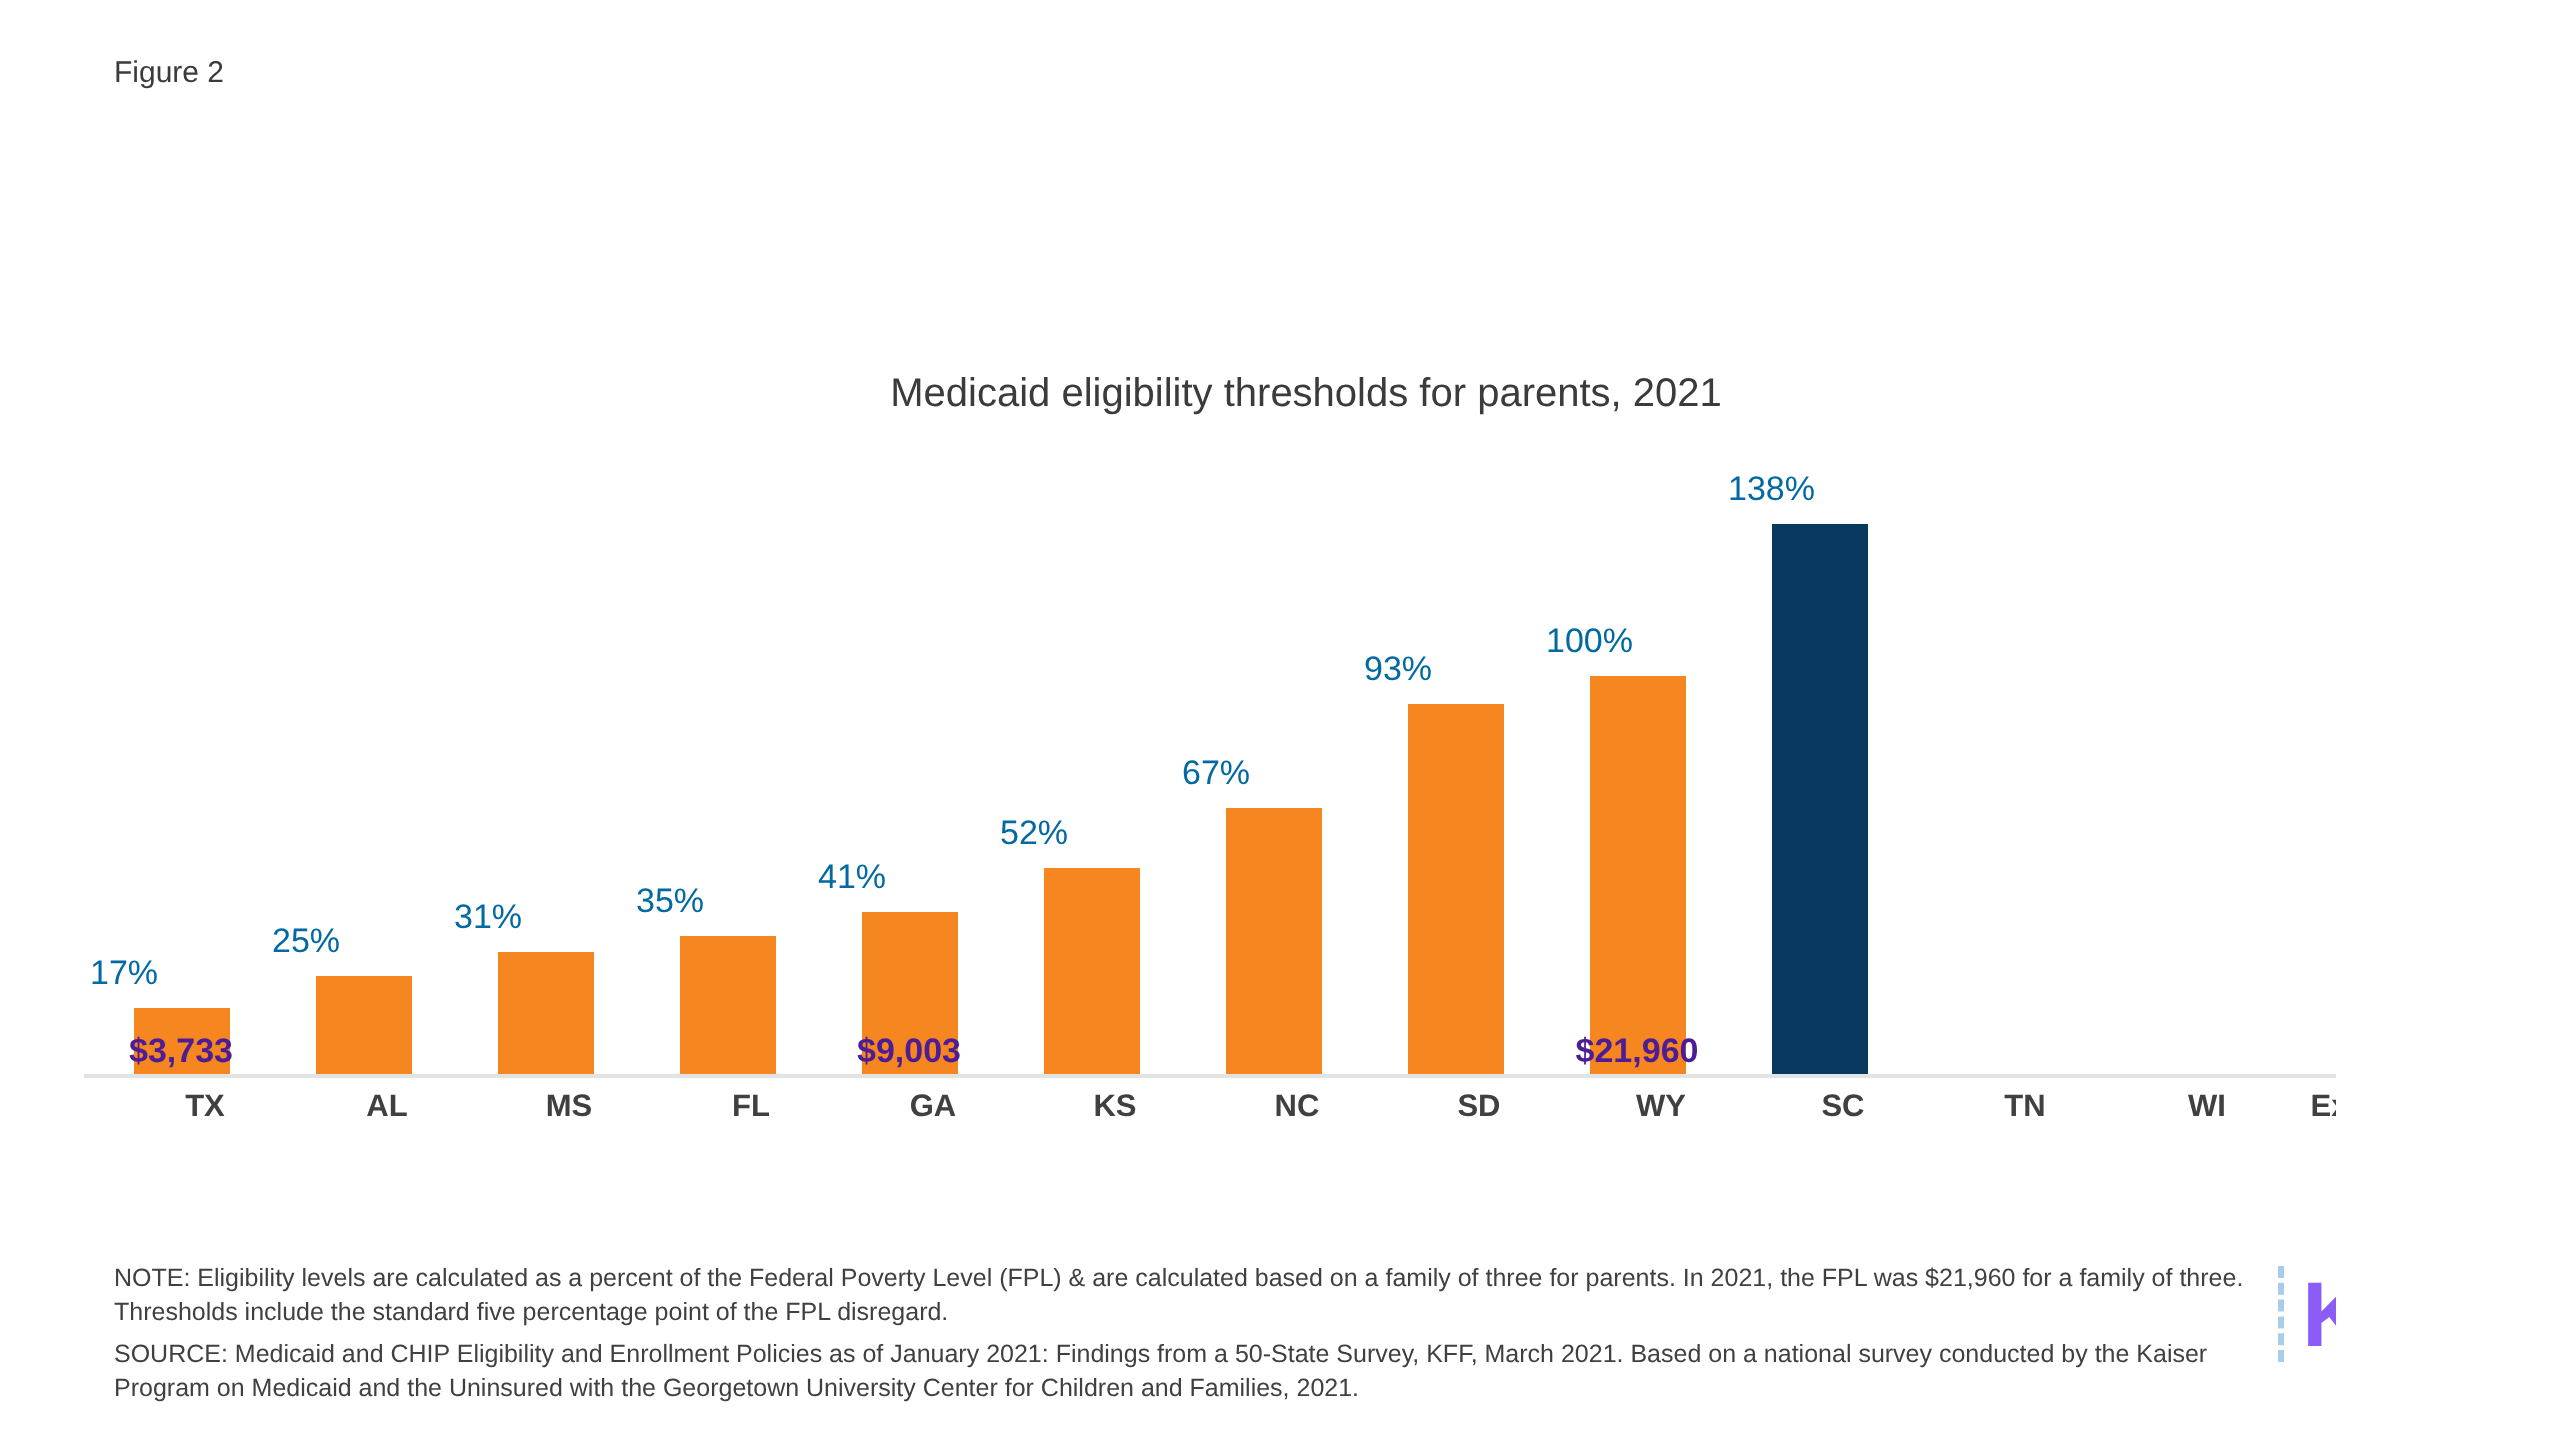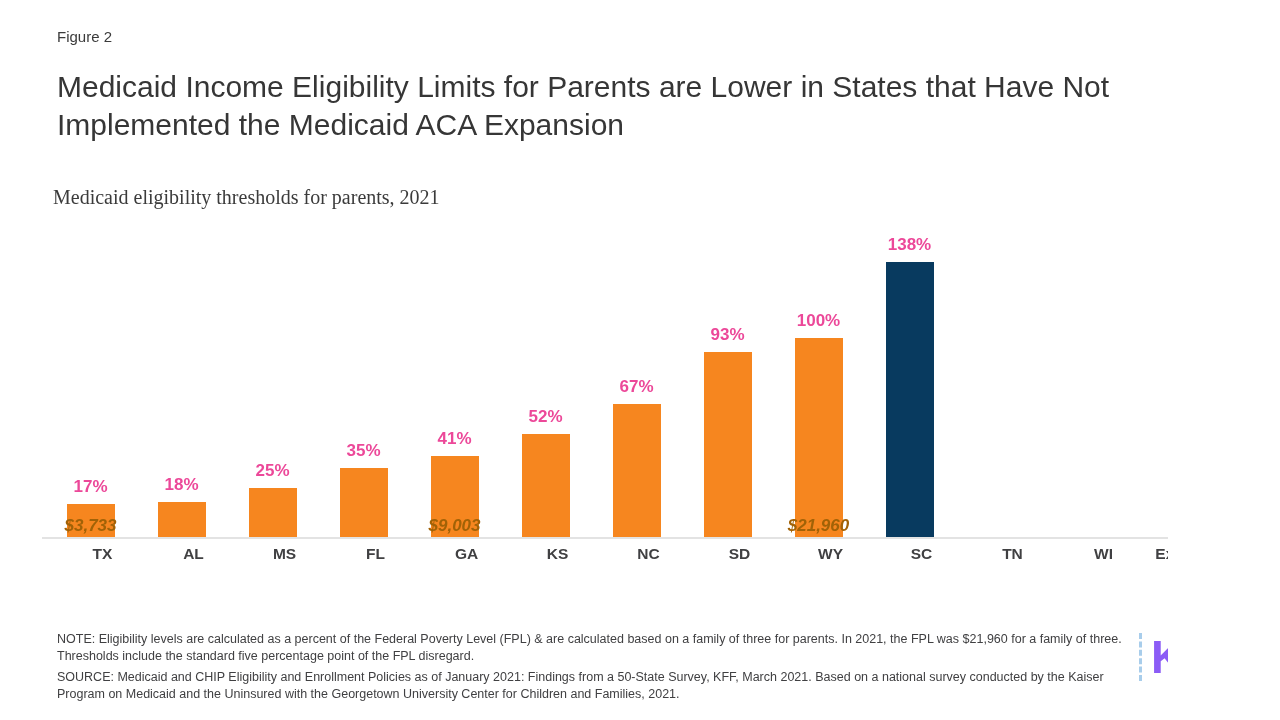--- a/index.html
+++ b/index.html
@@ -3,69 +3,68 @@
 <meta charset="utf-8">
 <style>
   html,body{margin:0;padding:0;background:#fff;}
   .canvas{
     position:relative;width:1168px;height:720px;background:#ffffff;overflow:hidden;
     font-family:"Liberation Sans", sans-serif;color:#3a3a3a;
   }
   .figure-label{position:absolute;left:57px;top:28px;font-size:15px;color:#3b3b3b;}
   .chart-title{position:absolute;left:57px;top:68px;width:1165px;margin:0;
     font-size:30px;font-weight:400;line-height:38px;color:#363636;letter-spacing:0;}
-  .chart-subtitle{position:absolute;left:53px;top:186px;width:1200px;
-    font-size:20px;color:#3b3b3b;font-family:Liberation Serif, serif;}
+  .chart-subtitle{position:absolute;left:53px;top:186px;width:1200px;text-align:center;
+    font-size:20px;color:#3b3b3b;}
   
   .chart-area{position:absolute;left:45px;top:238px;width:1183px;height:300px;}
   .columns{position:relative;display:flex;width:100%;height:100%;}
   .col{position:relative;width:91px;height:100%;}
   .bar{position:absolute;bottom:0;left:50%;transform:translateX(-50%);width:48px;}
-  .pct-label{position:absolute;left:0;width:100%;text-align:center;
-    font-size:17px;font-weight:bold;color:#ec4899;white-space:nowrap;}
+  .pct-label{position:absolute;left:0;width:100%;text-align:left;
+    font-size:17px;font-weight:normal;color:#0369a1;white-space:nowrap;}
   .dollar-label{position:absolute;bottom:2px;left:50%;transform:translateX(-50%);
-    font-size:17px;font-weight:bold;color:#a16207;white-space:nowrap;z-index:2;font-style:italic;}
+    font-size:17px;font-weight:bold;color:#4c1d95;white-space:nowrap;z-index:2;}
   .axis-line{position:absolute;left:42px;top:537px;width:1186px;height:2px;background:#e3e3e3;}
   .x-labels{position:absolute;left:57px;top:545px;width:1183px;display:flex;}
   .x-label{width:91px;text-align:center;font-size:15.5px;font-weight:bold;
     color:#404042;line-height:18px;}
   
   .notes{position:absolute;left:57px;top:631px;width:1078px;
     font-size:12.5px;line-height:16.5px;color:#404042;}
   .notes p{margin:0 0 5px 0;}
   .kff-logo{position:absolute;left:1139px;top:633px;height:48px;
     border-left:3px dashed #a8cdeb;padding-left:9px;display:flex;align-items:center;}
   .kff-logo span{font-size:46px;font-weight:800;letter-spacing:-2px;color:#8b5cf6;
     line-height:46px;}
 </style>
 </head>
 <body>
 
 <div class="canvas">
 
   <div class="figure-label">Figure 2</div>
 
-  <h1 class="chart-title">Medicaid Income Eligibility Limits for Parents are Lower in States that Have Not Implemented the Medicaid ACA Expansion</h1>
 
   <div class="chart-subtitle">Medicaid eligibility thresholds for parents, 2021</div>
 
   <div class="chart-area">
     <div class="columns" id="columns">
         <div class="col">
           <div class="pct-label" style="bottom: 41px;">17%</div>
           <div class="bar" style="height: 34px; background: rgb(246, 134, 31);"></div>
           <div class="dollar-label">$3,733</div>
         </div>
         <div class="col">
-          <div class="pct-label" style="bottom: 43px;">18%</div>
-          <div class="bar" style="height: 36px; background: rgb(246, 134, 31);"></div>
+          <div class="pct-label" style="bottom: 57px;">25%</div>
+          <div class="bar" style="height: 50px; background: rgb(246, 134, 31);"></div>
         </div>
         <div class="col">
-          <div class="pct-label" style="bottom: 57px;">25%</div>
-          <div class="bar" style="height: 50px; background: rgb(246, 134, 31);"></div>
+          <div class="pct-label" style="bottom: 69px;">31%</div>
+          <div class="bar" style="height: 62px; background: rgb(246, 134, 31);"></div>
         </div>
         <div class="col">
           <div class="pct-label" style="bottom: 77px;">35%</div>
           <div class="bar" style="height: 70px; background: rgb(246, 134, 31);"></div>
         </div>
         <div class="col">
           <div class="pct-label" style="bottom: 89px;">41%</div>
           <div class="bar" style="height: 82px; background: rgb(246, 134, 31);"></div>
           <div class="dollar-label">$9,003</div>
         </div>

